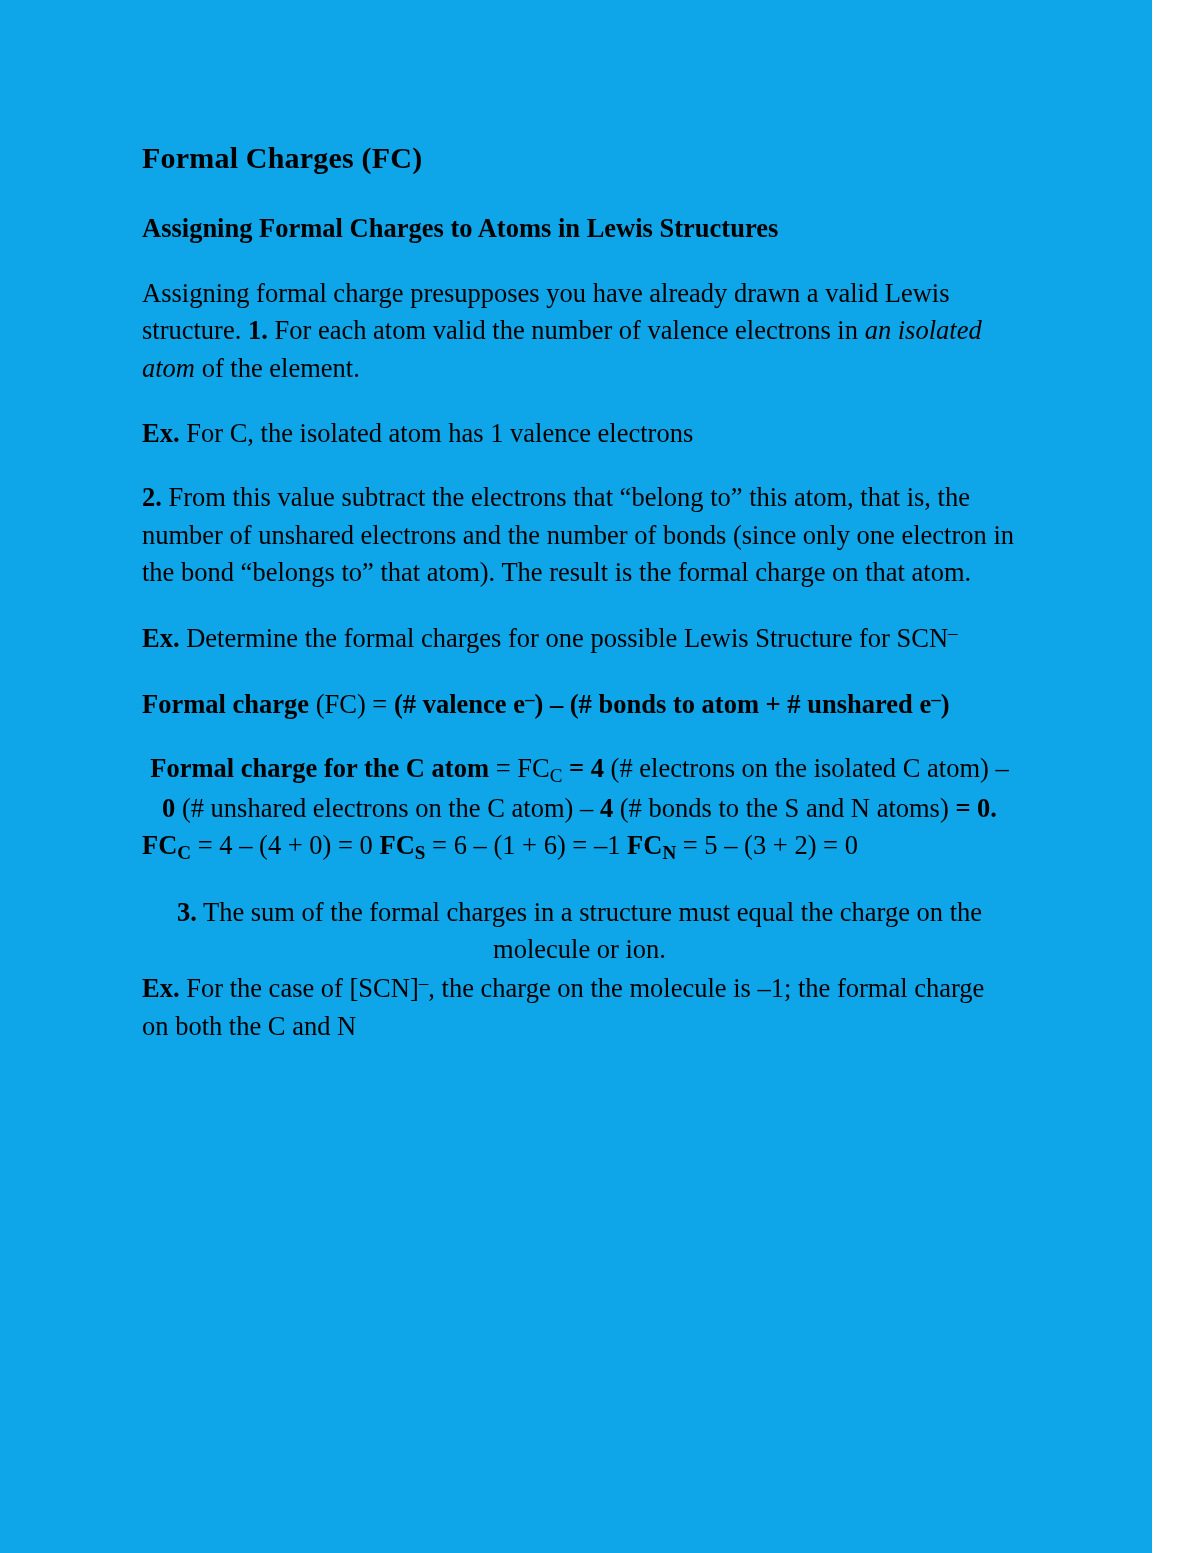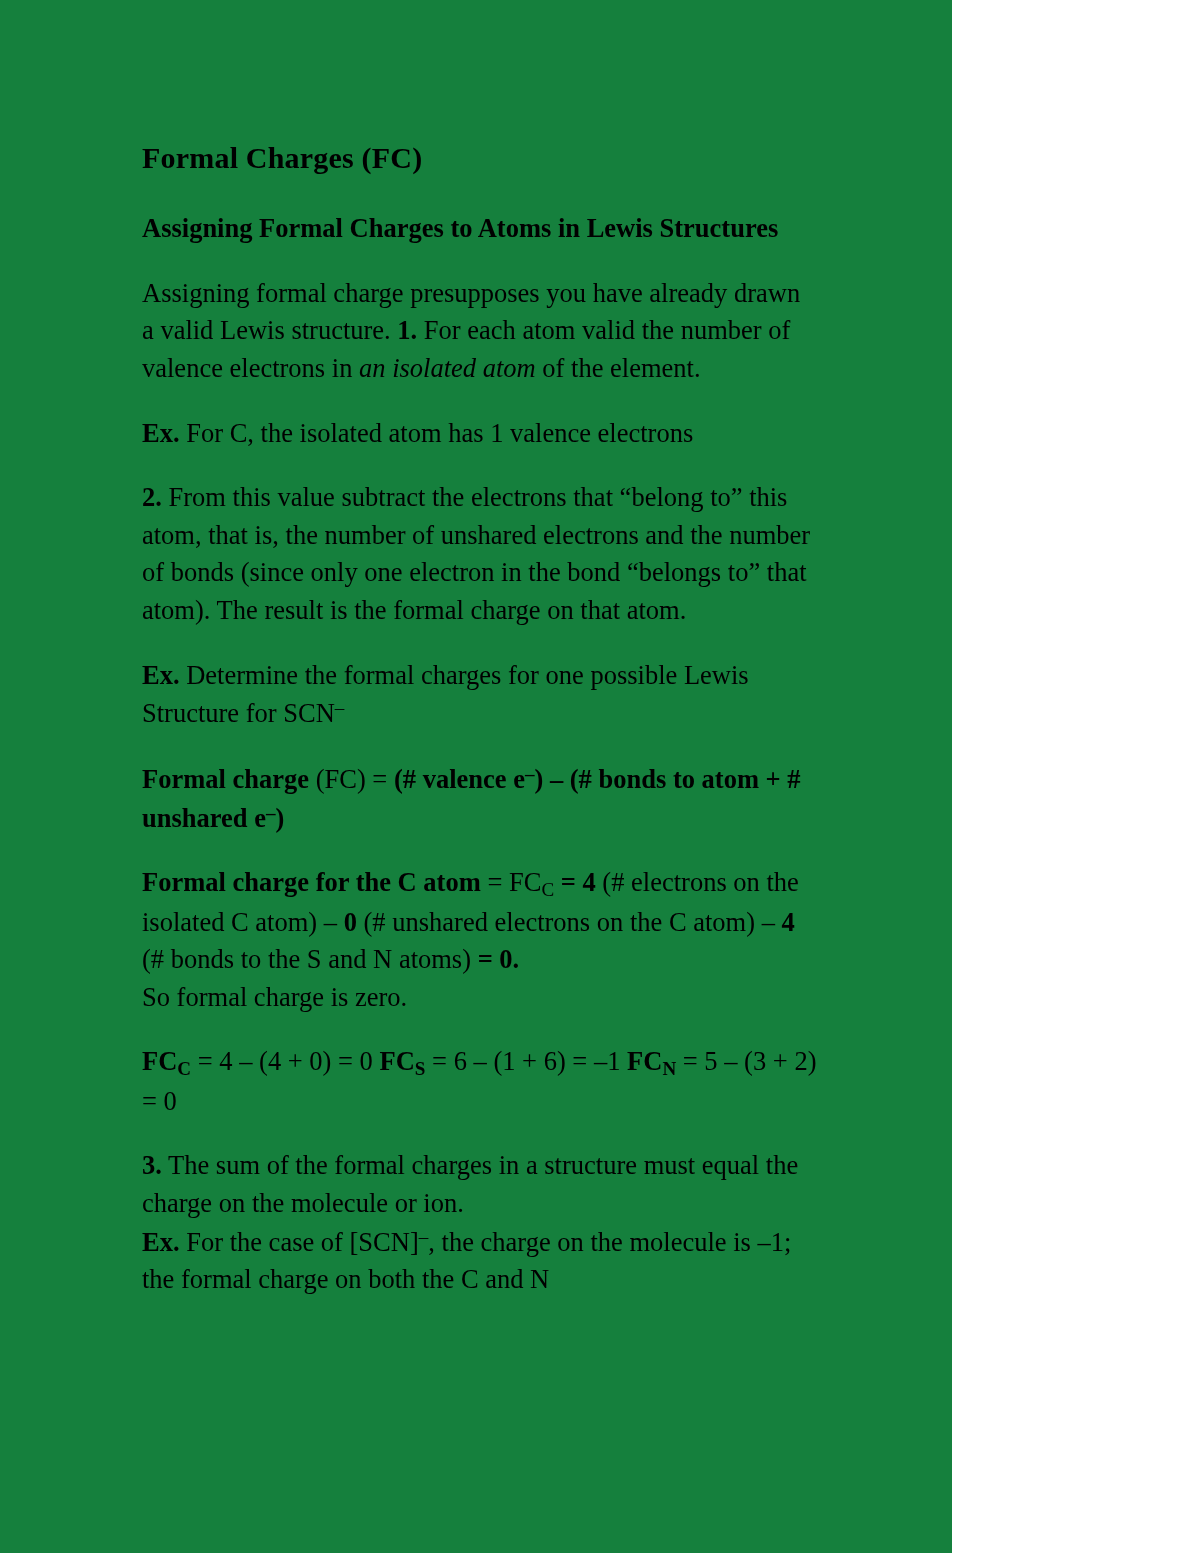--- a/index.html
+++ b/index.html
@@ -8,40 +8,41 @@
     background: #ffffff;
   }
   body {
     width: 1200px;
     height: 1553px;
     font-family: "Liberation Serif", serif;
     color: #000000;
   }
   .page {
     box-sizing: border-box;
-    width: 952px;
+    width: 1152px;
     height: 1553px;
     padding: 140px 135px 0 142px;
-    background: #15803d;
+    background: #0ea5e9;
   }
   h1.doc-title {
     font-size: 30px;
     font-weight: bold;
     margin: 0 0 34px 0;
     line-height: 1.2;
     letter-spacing: 0.2px;
   }
   p.para {
     font-size: 26.5px;
     line-height: 1.42;
     margin: 0 0 27px 0;
     text-align: left;
   }
   p.tight {
     margin-bottom: 0;
+    text-align: center;
   }
   .b { font-weight: bold; }
   .bi { font-weight: normal; font-style: italic; text-align: right; }
   .sub {
     font-size: 0.72em;
     vertical-align: -0.28em;
   }
   .sup {
     font-size: 0.72em;
     vertical-align: 0.42em;
@@ -79,21 +80,20 @@
     <span class="b">Ex.</span><span> Determine the formal charges for one possible Lewis Structure for SCN</span><span class="sup">–</span>
   </p>
 
   <p class="para">
     <span class="b">Formal charge</span><span> (FC) = </span><span class="b">(# valence e</span><span class="b sup">–</span><span class="b">) – (# bonds to atom + # unshared e</span><span class="b sup">–</span><span class="b">)</span>
   </p>
 
   <p class="para tight">
     <span class="b">Formal charge for the C atom</span><span> = FC</span><span class="sub">C</span><span class="b"> = 4</span><span> (# electrons on the isolated C atom) – </span><span class="b">0</span><span> (# unshared electrons on the C atom) – </span><span class="b">4</span><span> (# bonds to the S and N atoms) </span><span class="b">= 0.</span>
   </p>
-  <p class="para">So formal charge is zero.</p>
 
   <p class="para">
     <span class="b">FC</span><span class="b sub">C</span><span> = 4 – (4 + 0) = 0 </span><span class="b">FC</span><span class="b sub">S</span><span> = 6 – (1 + 6) = –1 </span><span class="b">FC</span><span class="b sub">N</span><span> = 5 – (3 + 2) = 0</span>
   </p>
 
   <p class="para tight">
     <span class="b">3.</span><span> The sum of the formal charges in a structure must equal the charge on the molecule or ion.</span>
   </p>
   <p class="para">
     <span class="b">Ex.</span><span> For the case of [SCN]</span><span class="sup">–</span><span>, the charge on the molecule is –1; the formal charge on both the C and N</span>

